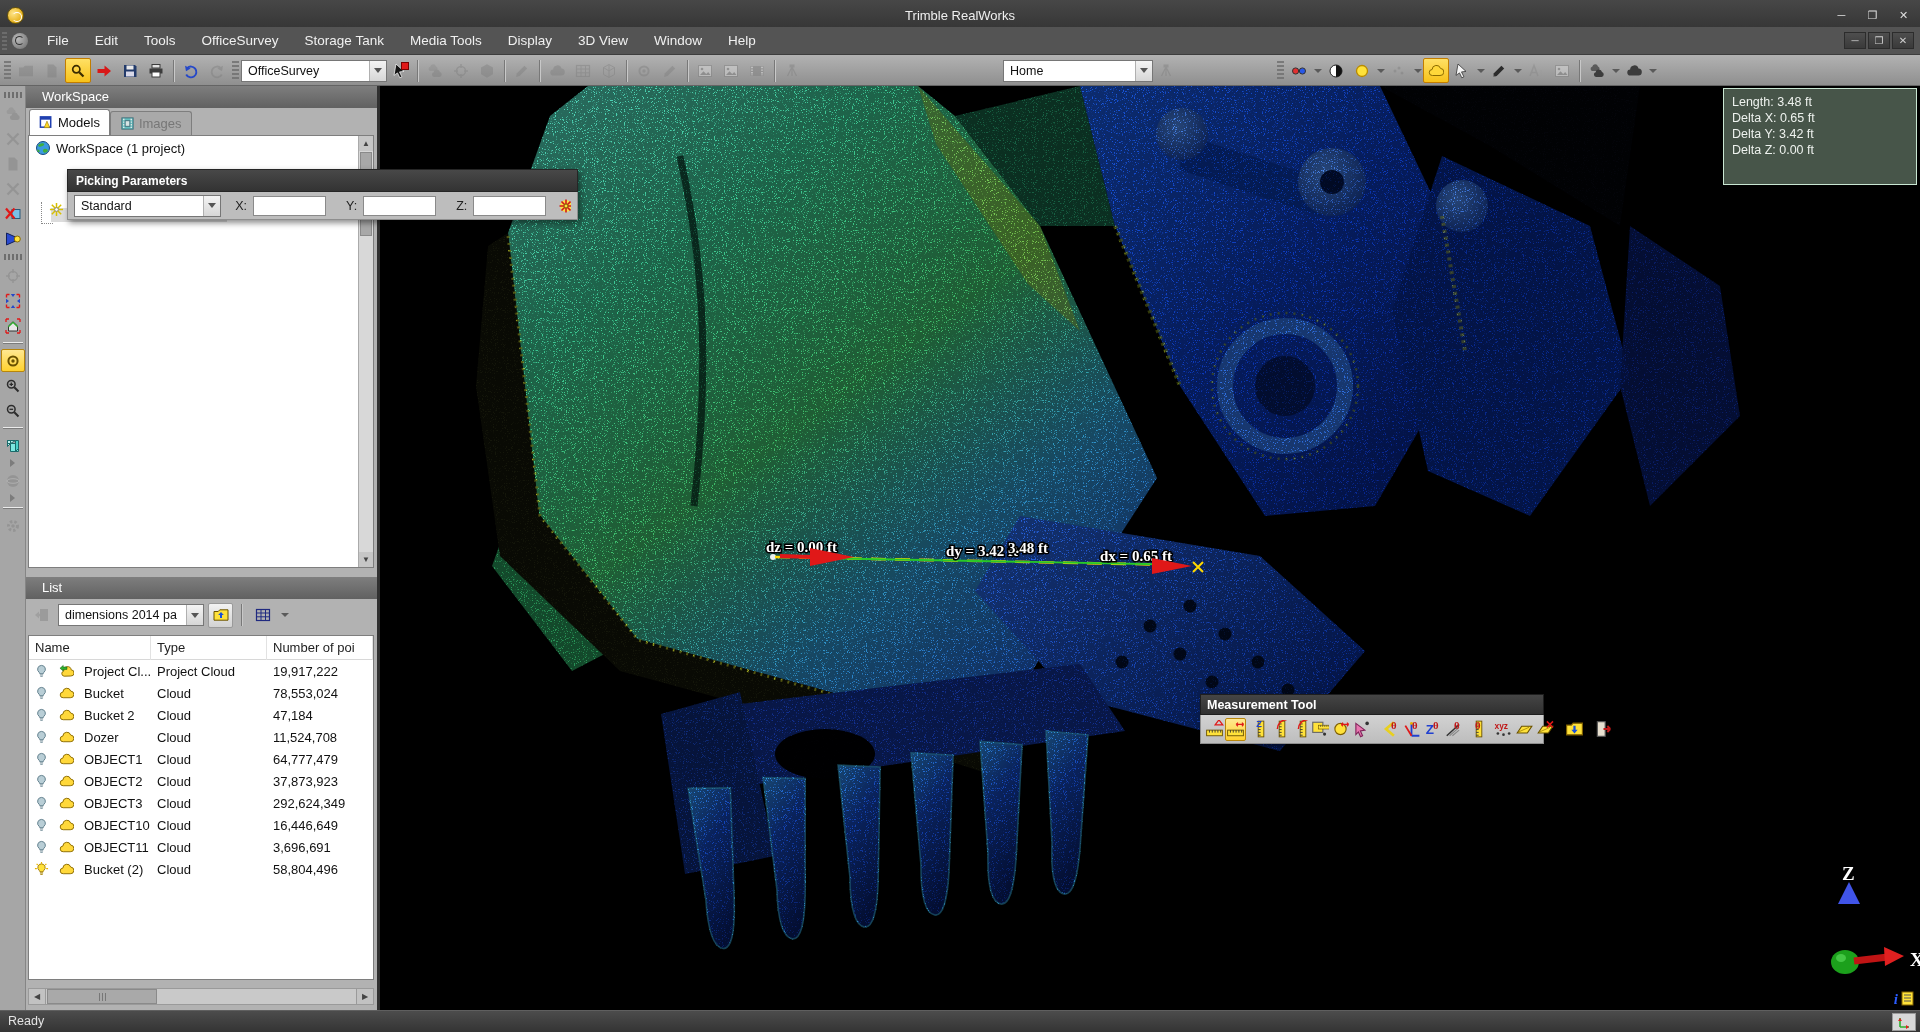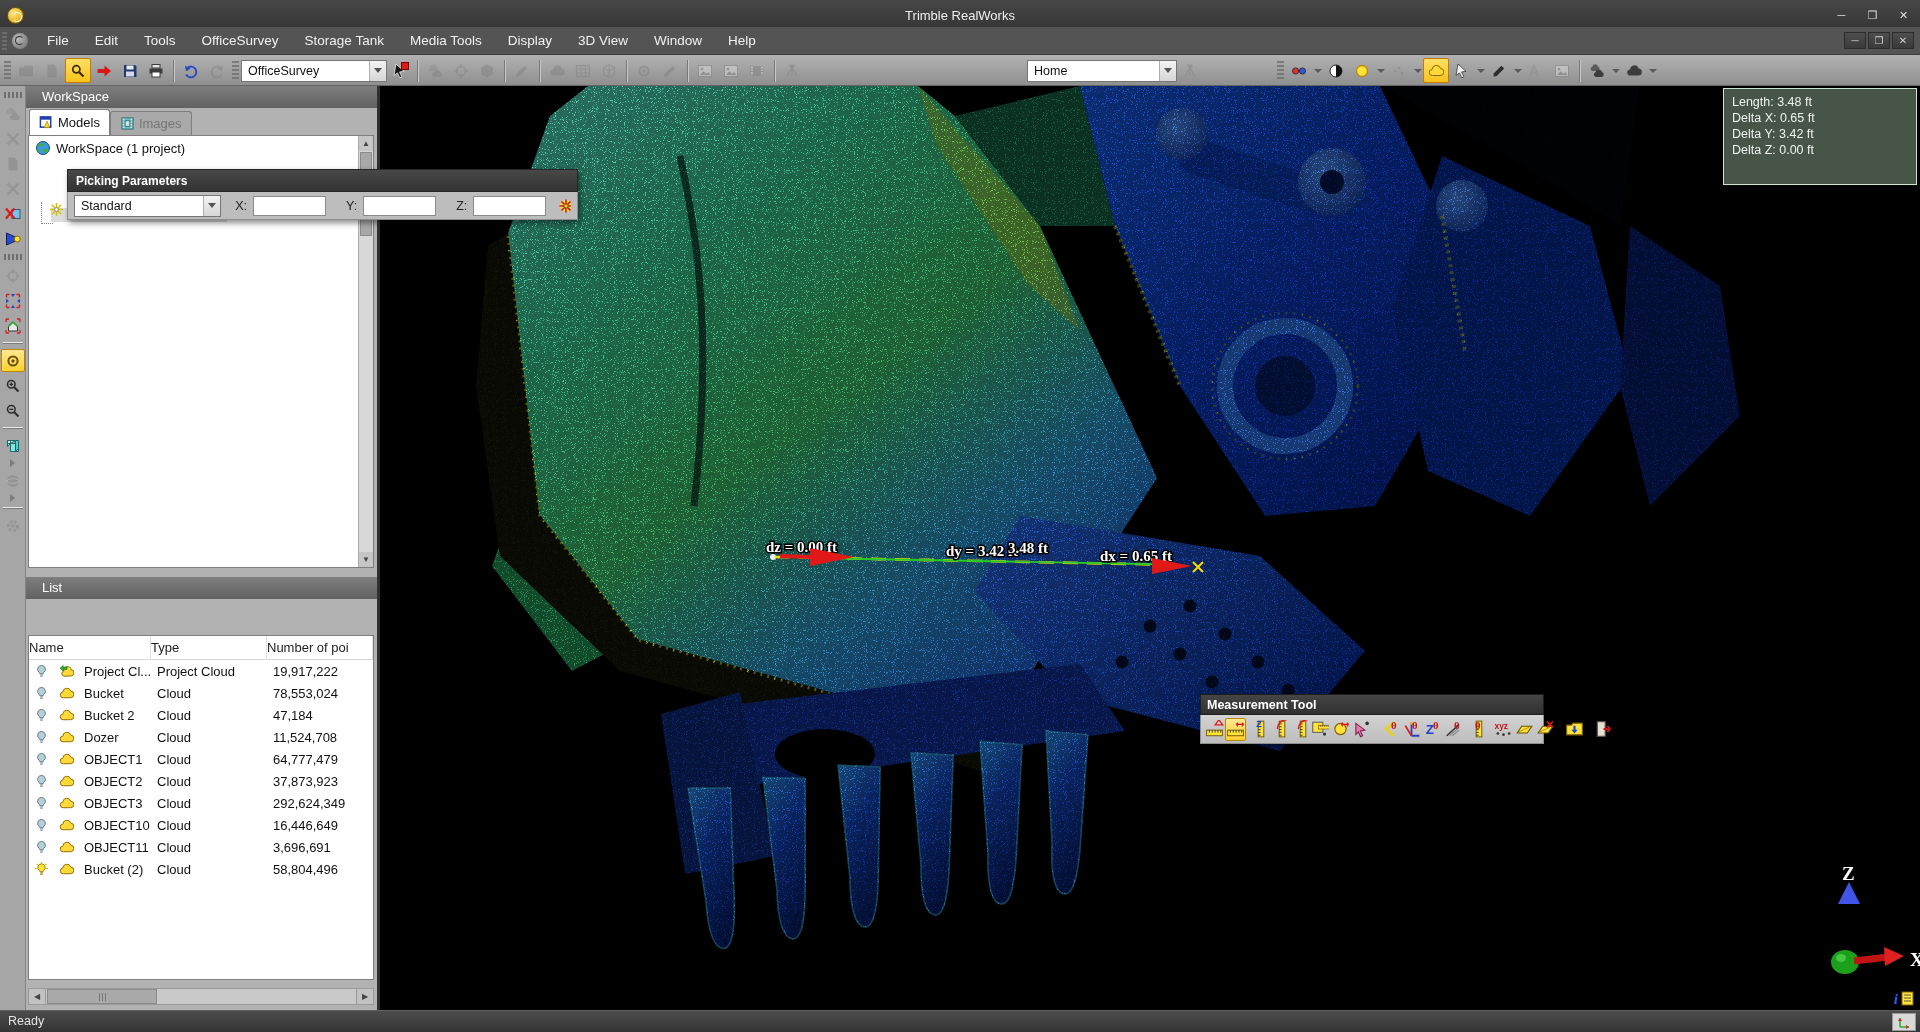--- a/index.html
+++ b/index.html
@@ -56,21 +56,21 @@
 .trow{display:flex;align-items:center;gap:5px;padding:4px 0 0 6px;font-size:13px;color:#111}
 .vscroll{position:absolute;right:0;top:0;bottom:0;width:15px;background:#d8d8d8;border-left:1px solid #aaa}
 .vthumb{position:absolute;left:1px;right:1px;top:16px;height:84px;background:#a8a8a8;border:1px solid #8a8a8a}
 .varr{position:absolute;left:0;right:0;height:15px;background:#c6c6c6;display:flex;align-items:center;justify-content:center;font-size:8px;color:#444}
 .childsel{position:absolute;left:22px;top:72px;width:176px;height:14px;background:#dcdcdc}
 .treeline{position:absolute;left:12px;top:66px;width:12px;height:22px;border-left:1px dotted #888;border-bottom:1px dotted #888}
 
 .listbar{position:absolute;left:4px;right:4px;top:514px;height:30px;display:flex;align-items:center;gap:4px}
 .listbox{position:absolute;left:2px;right:3px;top:549px;height:345px;background:#fff;border:1px solid #7e7e7e;overflow:hidden;font-size:13px}
 .lhrow{display:flex;height:24px;align-items:center;border-bottom:1px solid #d8d8d8;color:#222}
-.lhrow span{border-right:1px solid #e2e2e2;height:24px;line-height:24px}
+.lhrow span{padding-left:6px;border-right:1px solid #e2e2e2;height:24px;line-height:24px}
 .c1{width:122px}.c2{width:116px}.c3{flex:1}
 .lrow{display:flex;height:22px;align-items:center;color:#111}
 .lrow .nm{width:122px;display:flex;align-items:center;gap:10px;padding-left:5px;overflow:hidden;white-space:nowrap}
 .lrow .tp{width:116px;padding-left:6px}
 .lrow .pt{flex:1;padding-left:6px}
 .hscroll{position:absolute;left:2px;right:3px;top:902px;height:17px;background:#c9c9c9;border:1px solid #9a9a9a;display:flex}
 .harr{width:17px;height:15px;background:#c2c2c2;border-right:1px solid #9a9a9a;display:flex;align-items:center;justify-content:center;font-size:8px;color:#444}
 .harr.r{margin-left:auto;border-left:1px solid #9a9a9a;border-right:none}
 .hthumb{width:110px;height:15px;background:#a9a9a9;border:1px solid #8a8a8a;margin-left:1px;display:flex;align-items:center;justify-content:center;gap:2px}
 .hthumb i{width:1px;height:8px;background:#777}
@@ -517,21 +517,21 @@
             <use href="#g-film"></use>
           </svg>
         </span>
         <span class="vsep"></span>
         <span class="tb dis">
           <svg class="ic" viewBox="0 0 16 16" style="color: rgb(125, 125, 125);">
             <use href="#g-tripod"></use>
           </svg>
         </span>
       </div>
-    <div class="tgroup" id="tg-center" style="left:1027px">
+    <div class="tgroup" id="tg-center" style="left:1003px">
         <span class="combo" style="width: 150px;">
           <span>Home</span>
           <span class="car">
             <b></b>
           </span>
         </span>
         <span class="tb dis">
           <svg class="ic" viewBox="0 0 16 16" style="color: rgb(125, 125, 125);">
             <use href="#g-tripod"></use>
           </svg>
@@ -737,20 +737,47 @@
           <use href="#g-star"></use>
         </svg>
       <div class="vscroll">
         <div class="varr" style="top:0">▲</div>
         <div class="vthumb"></div>
         <div class="varr" style="bottom:0">▼</div>
       </div>
     </div>
 
     <div class="phead" style="top:491px">List</div>
+    <div class="listbar">
+      <span class="tb dis" style="width:24px">
+          <svg class="ic" style="color:#7d7d7d">
+            <use href="#g-importg"></use>
+          </svg>
+        </span>
+      <span class="combo" style="width:146px">
+        <span style="overflow:hidden;white-space:nowrap">dimensions 2014 pa</span>
+        <span class="car">
+            <b></b>
+          </span>
+      </span>
+      <span class="tb" style="width:25px;background:linear-gradient(#f2f2f2,#d2d2d2);border:1px solid #9a9a9a">
+          <svg class="ic">
+            <use href="#g-folderup"></use>
+          </svg>
+        </span>
+      <span class="vsep"></span>
+      <span class="tb" style="width:25px">
+          <svg class="ic" style="color:#202a80">
+            <use href="#g-grid"></use>
+          </svg>
+        </span>
+      <span class="dda">
+          <b></b>
+        </span>
+    </div>
 
     <div class="listbox">
       <div class="lhrow">
         <span class="c1">Name</span>
         <span class="c2">Type</span>
         <span class="c3">Number of poi</span>
       </div>
       <div id="list-rows">
   <div class="lrow">
     <span class="nm">

